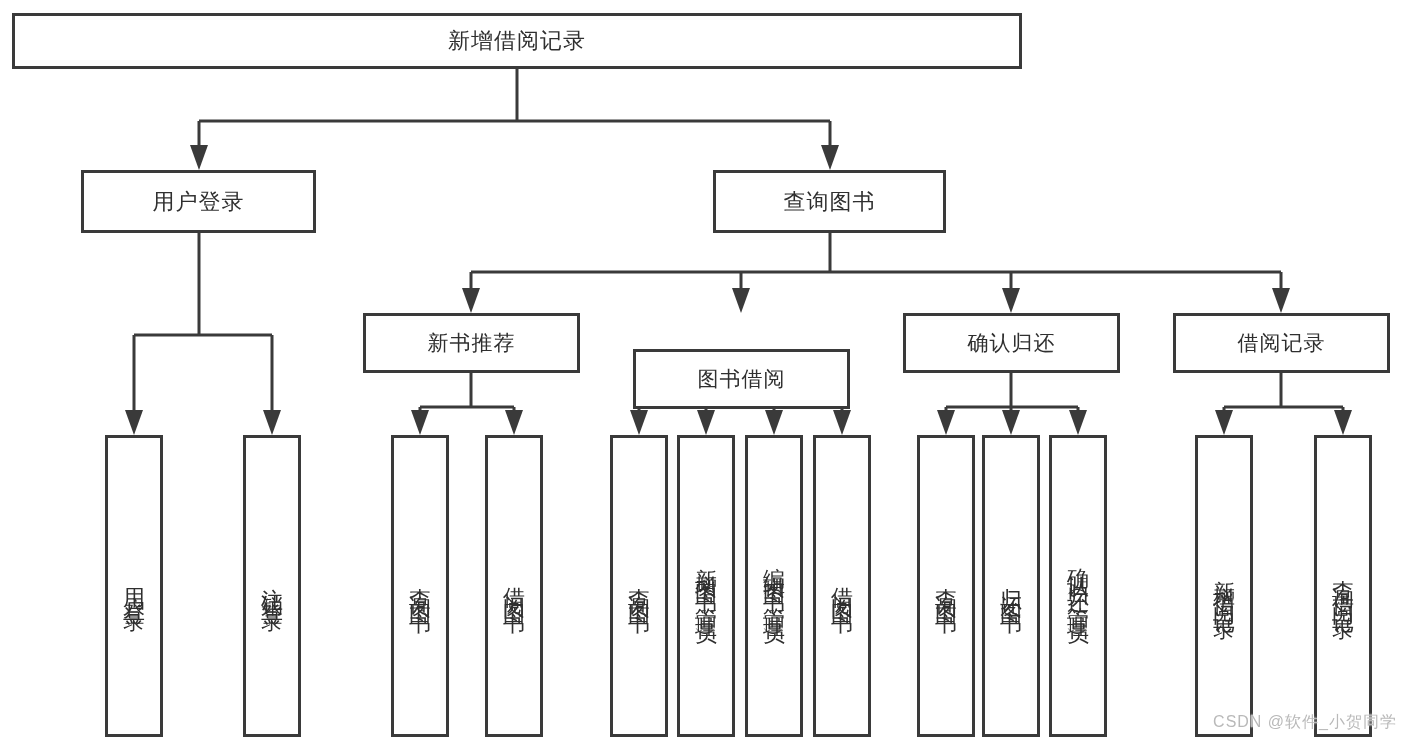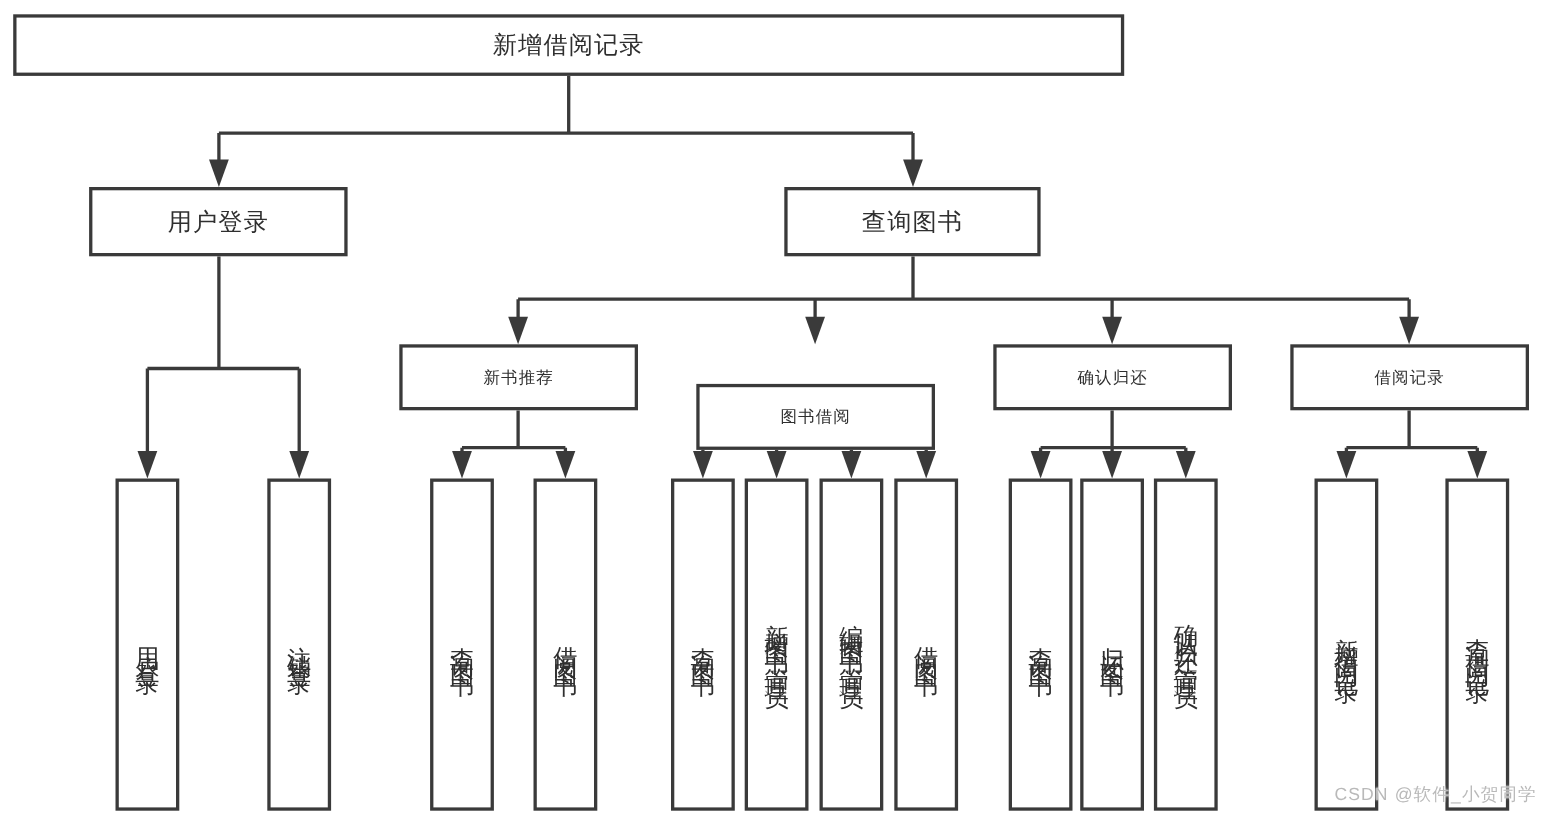--- a/index.html
+++ b/index.html
@@ -33,21 +33,21 @@
     background: var(--background);
     border: 3px solid var(--line);
     display: flex;
     align-items: center;
     justify-content: center;
     font-size: 22px;
     letter-spacing: 1px;
     color: var(--text);
     z-index: 2;
   }
-  .node.lvl2 { font-size: 15px; }
+  .node.lvl2 { font-size: 21px; }
   .vnode {
     position: absolute;
     width: 58px; height: 302px; top: 435px;
     background: var(--background);
     border: 3px solid var(--line);
     display: flex;
     align-items: center;
     justify-content: center;
     z-index: 2;
   }

